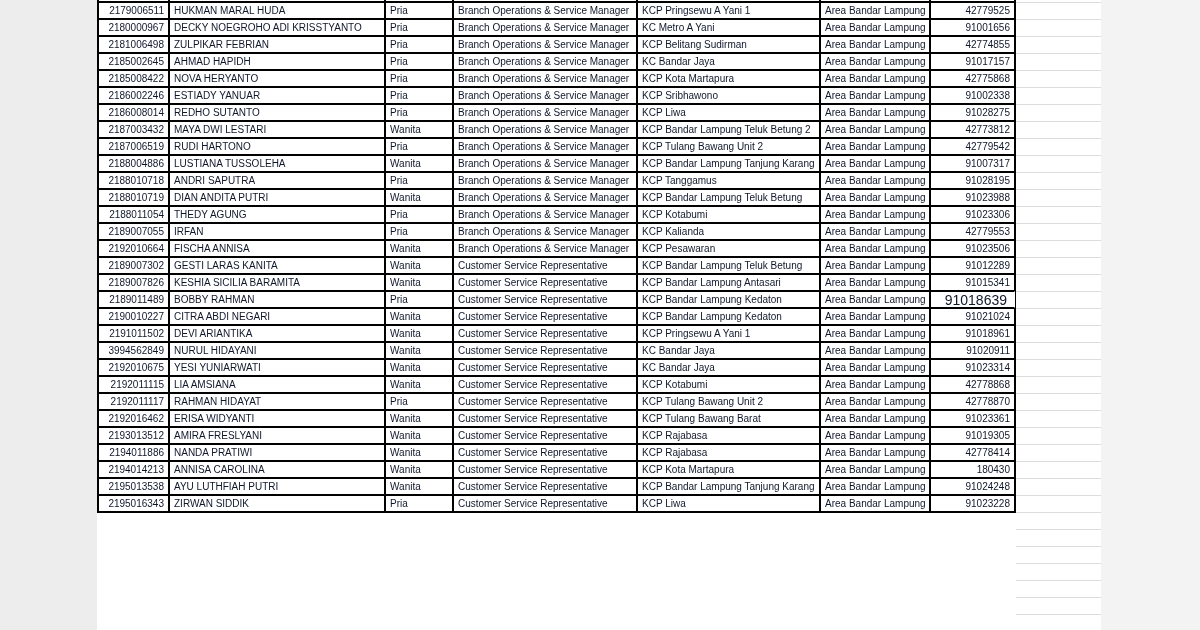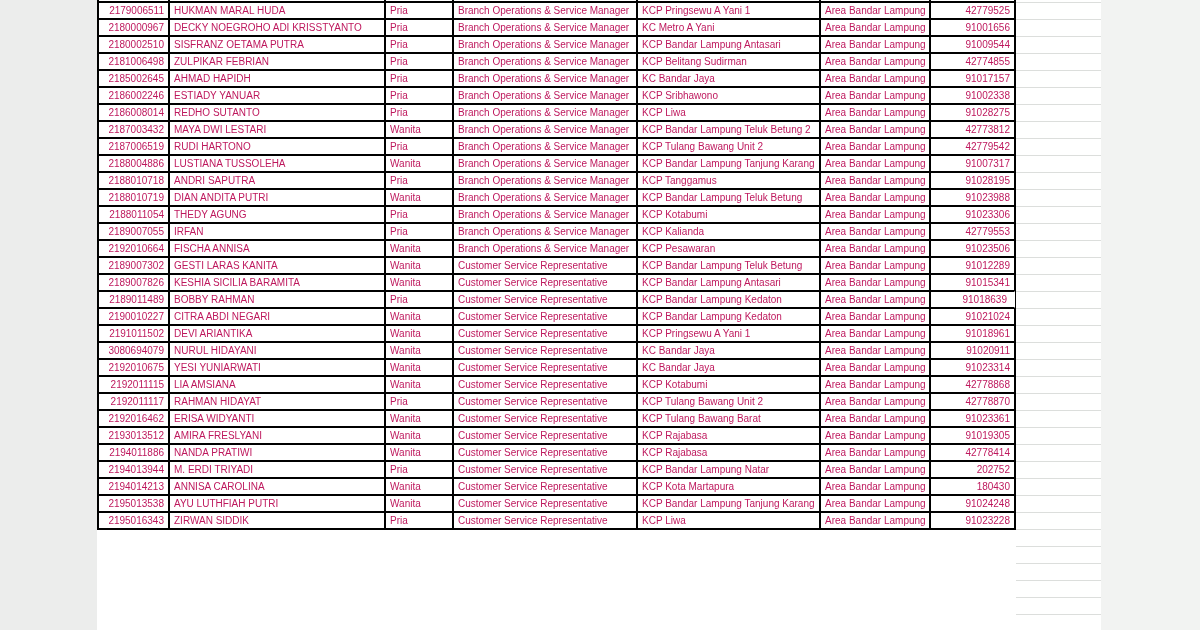--- a/index.html
+++ b/index.html
@@ -9,21 +9,21 @@
     height: 630px;
     overflow: hidden;
     background: #ffffff;
   }
   .stage {
     position: relative;
     width: 1200px;
     height: 630px;
     background: #ffffff;
     font-family: "Liberation Sans", sans-serif;
-    color: #be185d;
+    color: #0f172a;
   }
   .margin-left {
     position: absolute;
     left: 0; top: 0;
     width: 97px; height: 630px;
     background: #ecedec;
     z-index: 3;
   }
   .margin-right {
     position: absolute;
@@ -53,21 +53,21 @@
     line-height: 15px;
     padding: 0 4px;
     font-size: 10px;
     white-space: nowrap;
     overflow: hidden;
     text-align: left;
     vertical-align: middle;
   }
   table.sheet td.r { text-align: right; }
   table.sheet td.big {
-    font-size: 10px;
+    font-size: 14px;
     line-height: 14px;
     padding-right: 7px;
     border-right-color: #ffffff;
     margin-top: 20px;
   }
   table.sheet tr.partial td { border-top-color: #ffffff; }
   .empty-col {
     position: absolute;
     left: 1016px; top: -14px;
     width: 85px; height: 660px;
@@ -118,47 +118,47 @@
           <tr>
             <td class="r">2180000967</td>
             <td>DECKY NOEGROHO ADI KRISSTYANTO</td>
             <td>Pria</td>
             <td>Branch Operations &amp; Service Manager</td>
             <td>KC Metro A Yani</td>
             <td>Area Bandar Lampung</td>
             <td class="r">91001656</td>
           </tr>
           <tr>
-            <td class="r">2180002510</td>
-            <td>SISFRANZ OETAMA PUTRA</td>
-            <td>Pria</td>
-            <td>Branch Operations &amp; Service Manager</td>
-            <td>KCP Bandar Lampung Antasari</td>
-            <td>Area Bandar Lampung</td>
-            <td class="r">91009544</td>
-          </tr>
-          <tr>
             <td class="r">2181006498</td>
             <td>ZULPIKAR FEBRIAN</td>
             <td>Pria</td>
             <td>Branch Operations &amp; Service Manager</td>
             <td>KCP Belitang Sudirman</td>
             <td>Area Bandar Lampung</td>
             <td class="r">42774855</td>
           </tr>
           <tr>
             <td class="r">2185002645</td>
             <td>AHMAD HAPIDH</td>
             <td>Pria</td>
             <td>Branch Operations &amp; Service Manager</td>
             <td>KC Bandar Jaya</td>
             <td>Area Bandar Lampung</td>
             <td class="r">91017157</td>
           </tr>
           <tr>
+            <td class="r">2185008422</td>
+            <td>NOVA HERYANTO</td>
+            <td>Pria</td>
+            <td>Branch Operations &amp; Service Manager</td>
+            <td>KCP Kota Martapura</td>
+            <td>Area Bandar Lampung</td>
+            <td class="r">42775868</td>
+          </tr>
+          <tr>
             <td class="r">2186002246</td>
             <td>ESTIADY YANUAR</td>
             <td>Pria</td>
             <td>Branch Operations &amp; Service Manager</td>
             <td>KCP Sribhawono</td>
             <td>Area Bandar Lampung</td>
             <td class="r">91002338</td>
           </tr>
           <tr>
             <td class="r">2186008014</td>
@@ -280,21 +280,21 @@
           <tr>
             <td class="r">2191011502</td>
             <td>DEVI ARIANTIKA</td>
             <td>Wanita</td>
             <td>Customer Service Representative</td>
             <td>KCP Pringsewu A Yani 1</td>
             <td>Area Bandar Lampung</td>
             <td class="r">91018961</td>
           </tr>
           <tr>
-            <td class="r">3080694079</td>
+            <td class="r">3994562849</td>
             <td>NURUL HIDAYANI</td>
             <td>Wanita</td>
             <td>Customer Service Representative</td>
             <td>KC Bandar Jaya</td>
             <td>Area Bandar Lampung</td>
             <td class="r">91020911</td>
           </tr>
           <tr>
             <td class="r">2192010675</td>
             <td>YESI YUNIARWATI</td>
@@ -341,29 +341,20 @@
             <td class="r">91019305</td>
           </tr>
           <tr>
             <td class="r">2194011886</td>
             <td>NANDA PRATIWI</td>
             <td>Wanita</td>
             <td>Customer Service Representative</td>
             <td>KCP Rajabasa</td>
             <td>Area Bandar Lampung</td>
             <td class="r">42778414</td>
-          </tr>
-          <tr>
-            <td class="r">2194013944</td>
-            <td>M. ERDI TRIYADI</td>
-            <td>Pria</td>
-            <td>Customer Service Representative</td>
-            <td>KCP Bandar Lampung Natar</td>
-            <td>Area Bandar Lampung</td>
-            <td class="r">202752</td>
           </tr>
           <tr>
             <td class="r">2194014213</td>
             <td>ANNISA CAROLINA</td>
             <td>Wanita</td>
             <td>Customer Service Representative</td>
             <td>KCP Kota Martapura</td>
             <td>Area Bandar Lampung</td>
             <td class="r">180430</td>
           </tr>

